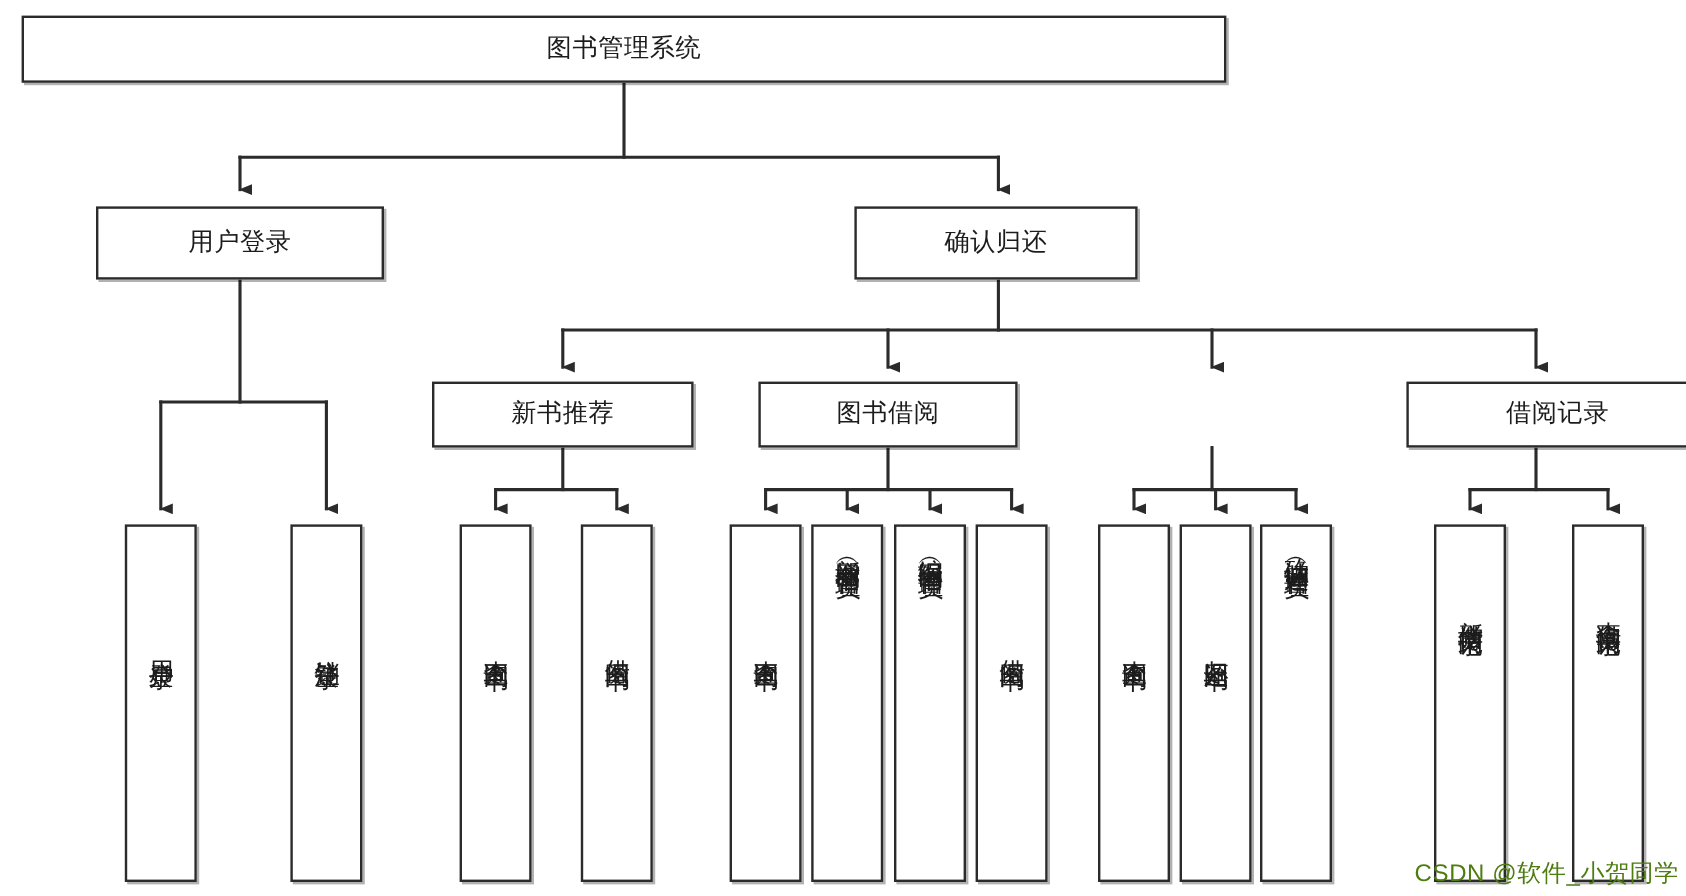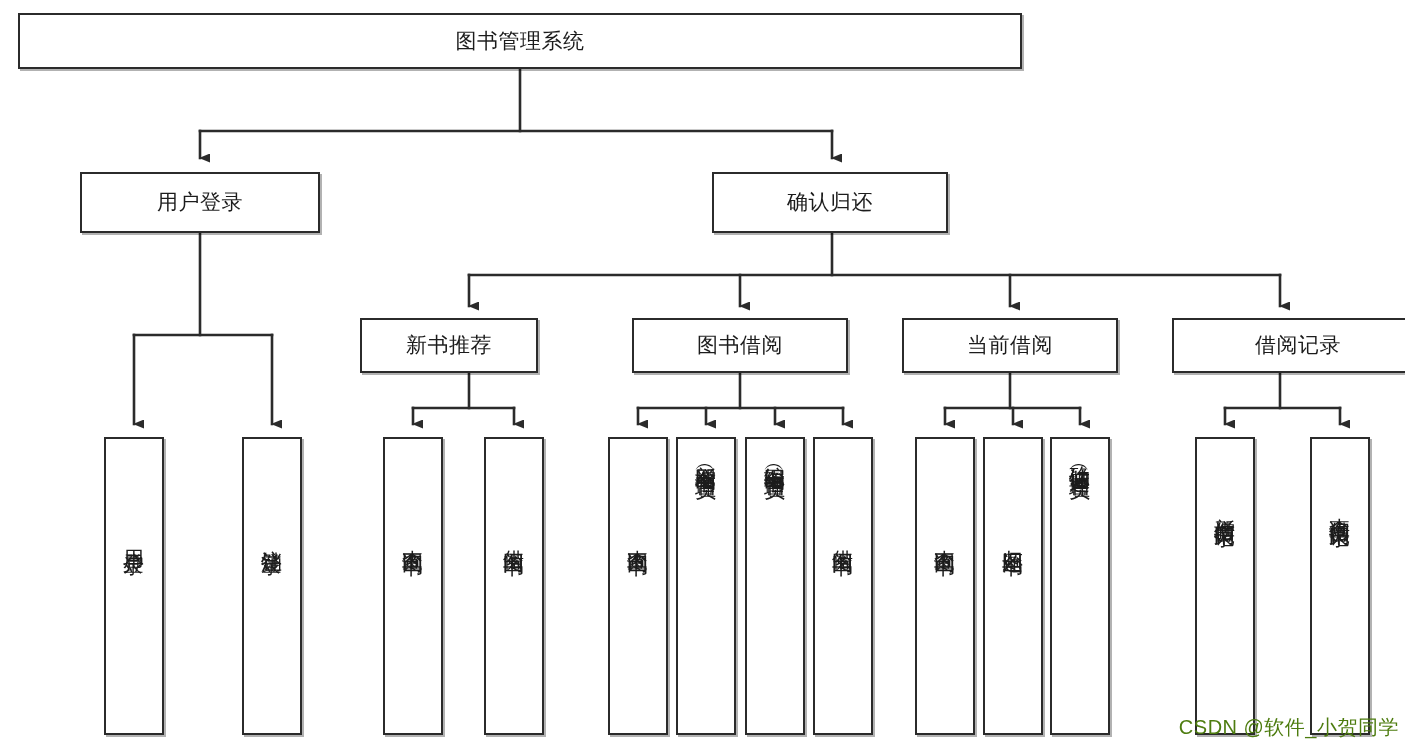--- a/index.html
+++ b/index.html
@@ -136,31 +136,28 @@
   </div>
 
   <div class="node horizontal" style="left:80px; top:172px; width:240px; height:61px;">
     <span class="node-label">用户登录</span>
   </div>
 
   <div class="node horizontal" style="left:712px; top:172px; width:236px; height:61px;">
     <span class="node-label">确认归还</span>
   </div>
 
-  <div class="node horizontal" style="left:360px; top:318px; width:178px; height:55px;">
+  <div class="node horizontal" style="left:360px; top:318px; width:218px; height:55px;">
     <span class="node-label">新书推荐</span>
   </div>
 
   <div class="node horizontal" style="left:632px; top:318px; width:216px; height:55px;">
     <span class="node-label">图书借阅</span>
   </div>
 
-  <div class="node horizontal" style="left:902px; top:318px; width:216px; height:55px;">
-    <span class="node-label">当前借阅</span>
-  </div>
 
   <div class="node horizontal" style="left:1172px; top:318px; width:252px; height:55px;">
     <span class="node-label">借阅记录</span>
   </div>
 
   <div class="node vertical mid2" style="left:104px; top:437px; width:60px; height:298px;">
     <span class="node-label">用户登录</span>
   </div>
 
   <div class="node vertical mid2" style="left:242px; top:437px; width:60px; height:298px;">

